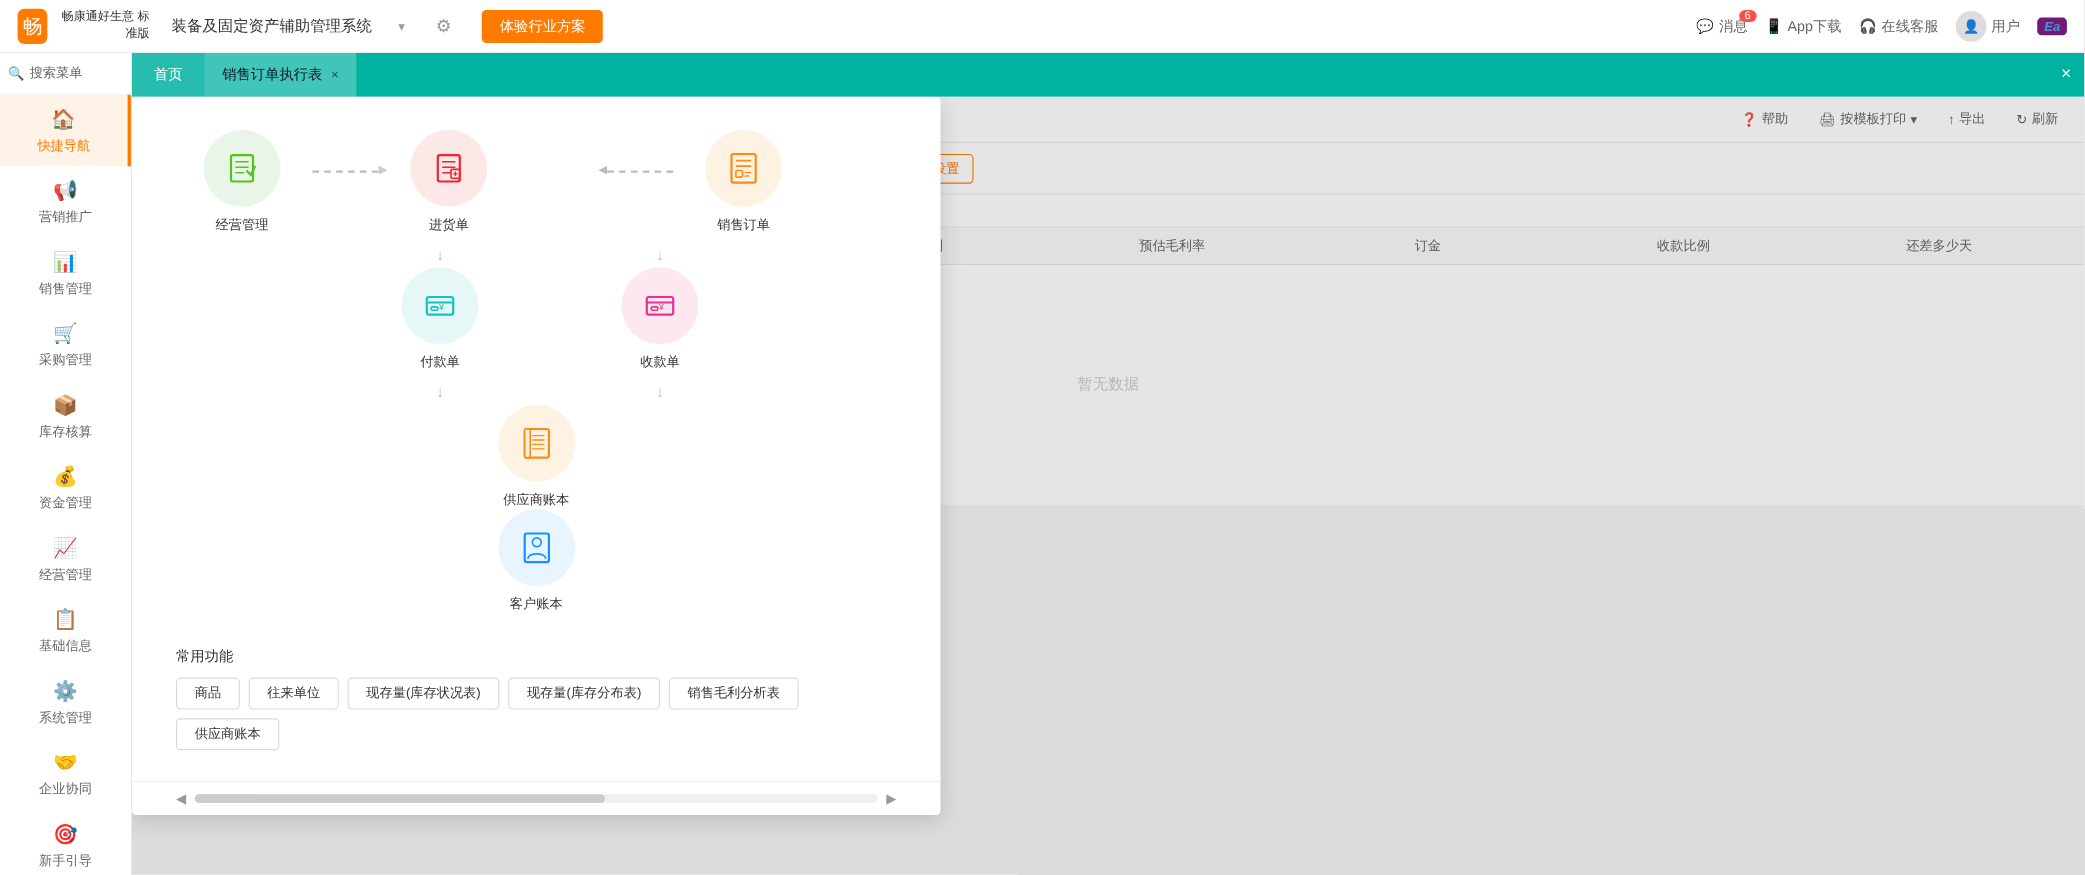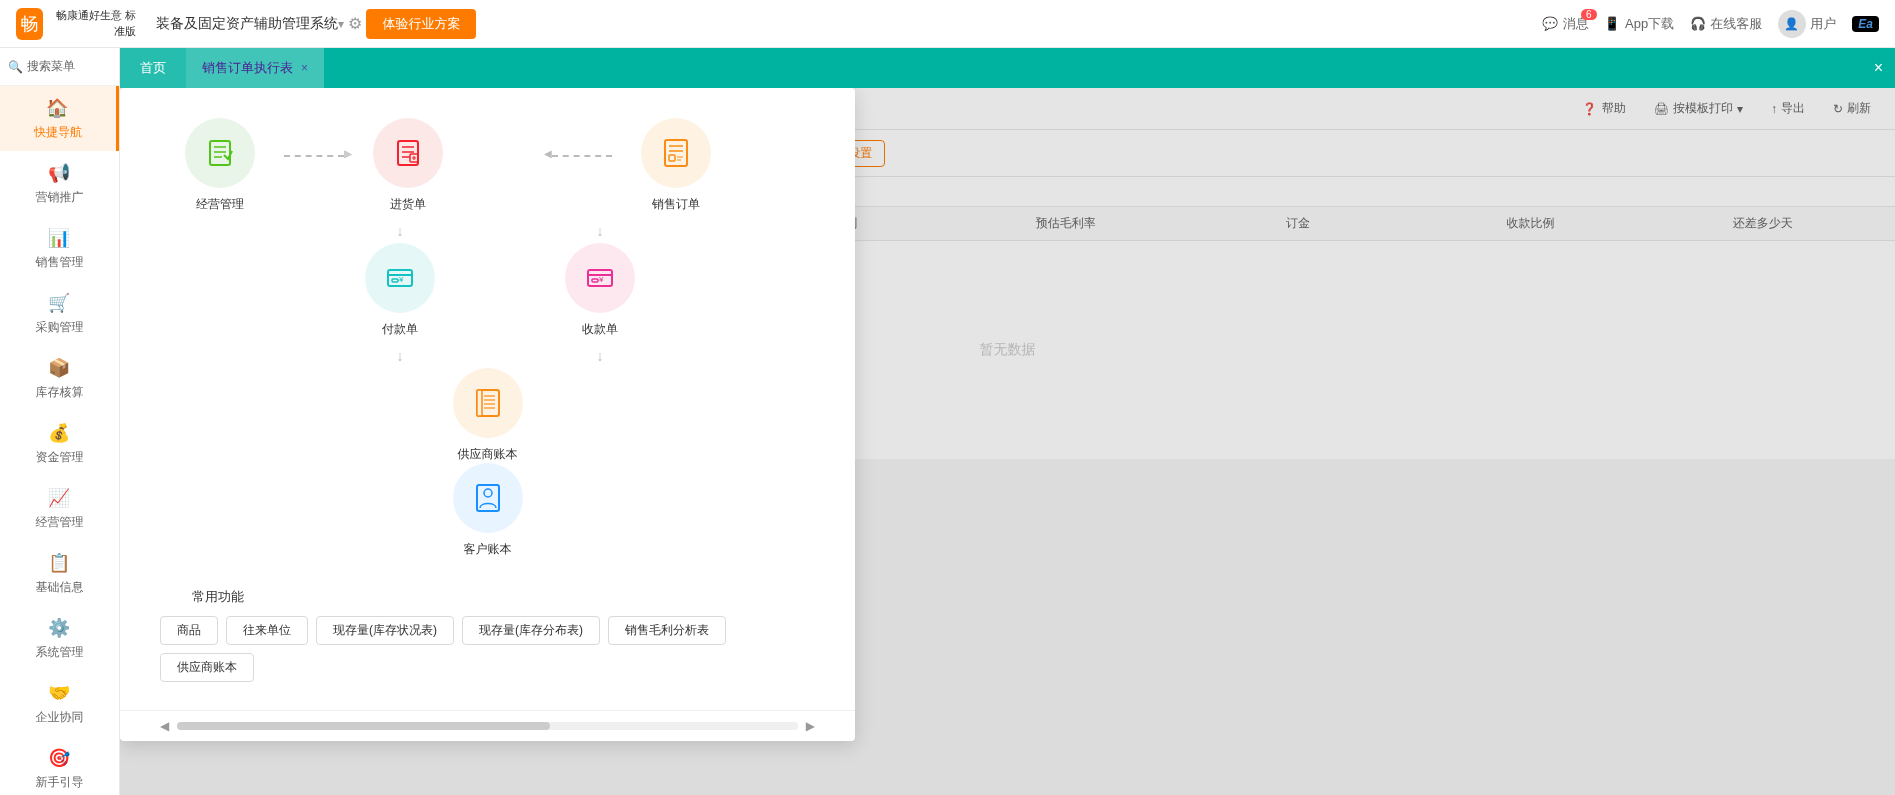--- a/index.html
+++ b/index.html
@@ -31,21 +31,21 @@
       align-items: center;
       justify-content: center;
       color: white;
       font-size: 18px;
     }
     .logo-text { font-size: 11px; color: #333; line-height: 1.3; }
     .system-title {
       flex: 1;
       display: flex;
       align-items: center;
-      gap: 0;
+      gap: 24px;
       padding-left: 20px;
     }
     .gear-btn {
       background: none;
       border: none;
       cursor: pointer;
       color: #999;
       font-size: 16px;
       padding: 4px;
     }
@@ -172,21 +172,21 @@
       color: white;
       font-size: 13px;
       cursor: pointer;
       background: rgba(255,255,255,0.15);
     }
     .tab-item {
       padding: 0 16px;
       height: 100%;
       display: flex;
       align-items: center;
-      color: #4c1d95;
+      color: #0f172a;
       font-size: 13px;
       cursor: pointer;
       background: rgba(255,255,255,0.25);
       gap: 8px;
       text-align: center;
     }
     .tab-close {
       font-size: 12px;
       opacity: 0.7;
       cursor: pointer;
@@ -384,21 +384,20 @@
 
     
     .common-section {
       padding: 0 40px 20px;
     }
     .common-title {
       font-size: 13px;
       color: #333;
       margin-bottom: 10px;
       font-weight: 500;
-      margin-left: 32px;
     }
     .common-btns {
       display: flex;
       flex-wrap: wrap;
       gap: 8px;
       margin-bottom: 8px;
     }
     .common-btn {
       border: 1px solid #d9d9d9;
       background: #fff;
@@ -438,21 +437,21 @@
     
     .user-area {
       display: flex;
       align-items: center;
       gap: 4px;
       cursor: pointer;
       color: #666;
       font-size: 13px;
     }
     .ea-badge {
-      background: #000000;
+      background: #701a75;
       color: #4a90d9;
       border-radius: 4px;
       padding: 1px 6px;
       font-size: 12px;
       font-style: italic;
       font-weight: bold;
     }
   </style>
 </head>
 <body>

